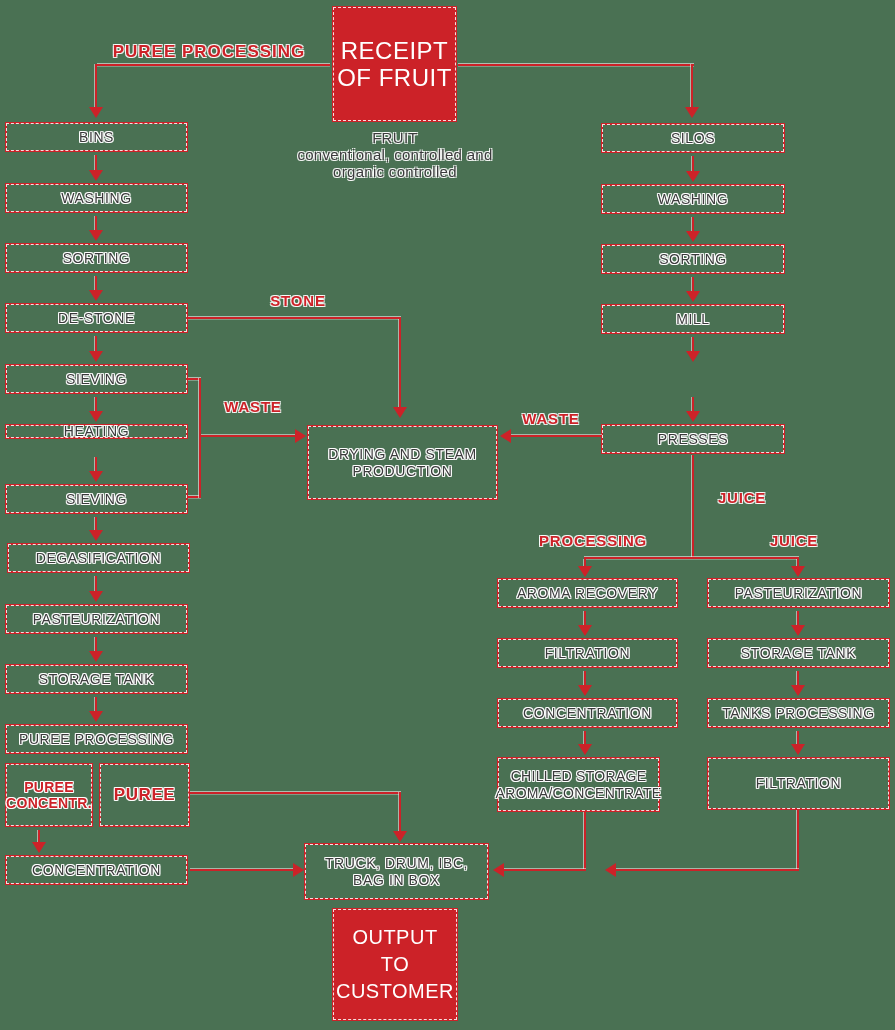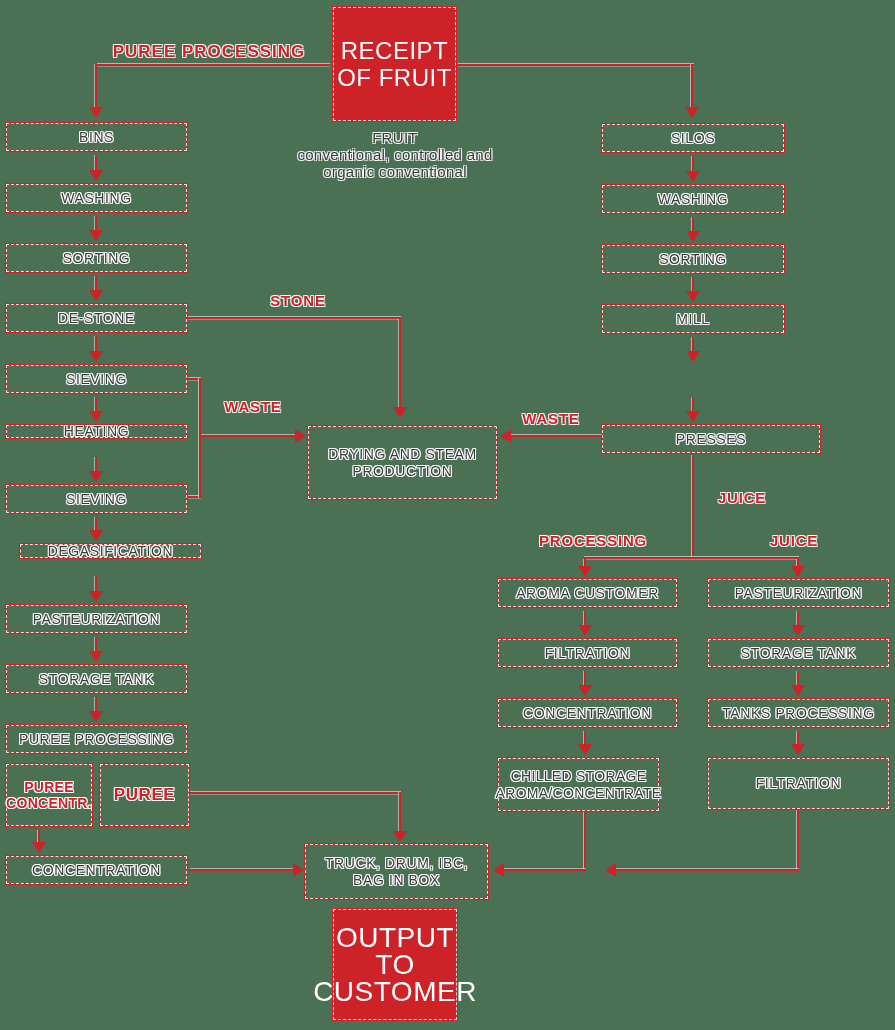--- a/index.html
+++ b/index.html
@@ -72,31 +72,31 @@
   <div class="rlabel title" style="left:108px;top:42px;width:202px">PUREE PROCESSING</div>
 
   <div class="hline" style="left:97px;top:64px;width:233px"></div>
   <div class="av" style="left:89px;top:64px;height:54px"></div>
   <div class="hline" style="left:458px;top:64px;width:236px"></div>
   <div class="av" style="left:685px;top:64px;height:54px"></div>
 
   <div class="caption" style="left:262px;top:129px;width:266px">
     <span>FRUIT</span>
     <span>conventional, controlled and</span>
-    <span>organic conventional</span>
+    <span>organic controlled</span>
   </div>
 
   <div class="box" style="left:5px;top:122px;width:183px;height:30px">BINS</div>
   <div class="box" style="left:5px;top:183px;width:183px;height:30px">WASHING</div>
   <div class="box" style="left:5px;top:243px;width:183px;height:30px">SORTING</div>
   <div class="box" style="left:5px;top:303px;width:183px;height:30px">DE-STONE</div>
   <div class="box" style="left:5px;top:364px;width:183px;height:30px">SIEVING</div>
   <div class="box" style="left:5px;top:424px;width:183px;height:15px">HEATING</div>
   <div class="box" style="left:5px;top:484px;width:183px;height:30px">SIEVING</div>
-  <div class="box" style="left:19px;top:543px;width:183px;height:16px">DEGASIFICATION</div>
+  <div class="box" style="left:7px;top:543px;width:183px;height:30px">DEGASIFICATION</div>
   <div class="box" style="left:5px;top:604px;width:183px;height:30px">PASTEURIZATION</div>
   <div class="box" style="left:5px;top:664px;width:183px;height:30px">STORAGE TANK</div>
   <div class="box" style="left:5px;top:724px;width:183px;height:30px">PUREE PROCESSING</div>
 
   <div class="box redtext small" style="left:5px;top:763px;width:88px;height:64px">
     <span>PUREE</span>
     <span>CONCENTR.</span>
   </div>
   <div class="box redtext" style="left:99px;top:763px;width:91px;height:64px;font-size:17px">PUREE</div>
   <div class="box" style="left:5px;top:855px;width:183px;height:30px">CONCENTRATION</div>
@@ -110,21 +110,21 @@
   <div class="av" style="left:89px;top:517px;height:24px"></div>
   <div class="av" style="left:89px;top:576px;height:26px"></div>
   <div class="av" style="left:89px;top:637px;height:25px"></div>
   <div class="av" style="left:89px;top:697px;height:25px"></div>
   <div class="av" style="left:32px;top:830px;height:23px"></div>
 
   <div class="box" style="left:601px;top:123px;width:184px;height:30px">SILOS</div>
   <div class="box" style="left:601px;top:184px;width:184px;height:30px">WASHING</div>
   <div class="box" style="left:601px;top:244px;width:184px;height:30px">SORTING</div>
   <div class="box" style="left:601px;top:304px;width:184px;height:30px">MILL</div>
-  <div class="box" style="left:601px;top:424px;width:220px;height:30px">PRESSES</div>
+  <div class="box" style="left:601px;top:424px;width:184px;height:30px">PRESSES</div>
 
   <div class="av" style="left:686px;top:156px;height:26px"></div>
   <div class="av" style="left:686px;top:217px;height:25px"></div>
   <div class="av" style="left:686px;top:277px;height:25px"></div>
   <div class="av" style="left:686px;top:337px;height:25px"></div>
   <div class="av" style="left:686px;top:397px;height:25px"></div>
 
   <div class="box" style="left:307px;top:425px;width:191px;height:75px">
     <span>DRYING AND STEAM</span>
     <span>PRODUCTION</span>
@@ -144,21 +144,21 @@
   <div class="rlabel" style="left:501px;top:410px;width:100px">WASTE</div>
 
   <div class="vline" style="left:692px;top:455px;height:103px"></div>
   <div class="rlabel" style="left:701px;top:489px;width:82px">JUICE</div>
   <div class="hline" style="left:584px;top:557px;width:215px"></div>
   <div class="av" style="left:578px;top:559px;height:18px"></div>
   <div class="av" style="left:791px;top:559px;height:18px"></div>
   <div class="rlabel" style="left:523px;top:532px;width:140px">PROCESSING</div>
   <div class="rlabel" style="left:748px;top:532px;width:92px">JUICE</div>
 
-  <div class="box" style="left:497px;top:578px;width:181px;height:30px">AROMA CUSTOMER</div>
+  <div class="box" style="left:497px;top:578px;width:181px;height:30px">AROMA RECOVERY</div>
   <div class="box" style="left:497px;top:638px;width:181px;height:30px">FILTRATION</div>
   <div class="box" style="left:497px;top:698px;width:181px;height:30px">CONCENTRATION</div>
   <div class="box small" style="left:497px;top:757px;width:163px;height:55px">
     <span>CHILLED STORAGE</span>
     <span>AROMA/CONCENTRATE</span>
   </div>
   <div class="av" style="left:578px;top:611px;height:25px"></div>
   <div class="av" style="left:578px;top:671px;height:25px"></div>
   <div class="av" style="left:578px;top:731px;height:24px"></div>
 
@@ -179,19 +179,19 @@
   </div>
 
   <div class="ar" style="left:190px;top:863px;width:114px"></div>
 
   <div class="vline" style="left:584px;top:812px;height:57px"></div>
   <div class="al" style="left:493px;top:863px;width:93px"></div>
 
   <div class="vline" style="left:797px;top:810px;height:59px"></div>
   <div class="al" style="left:605px;top:863px;width:194px"></div>
 
-  <div class="box redfill" style="left:332px;top:908px;width:126px;height:113px;font-size:28px;line-height:27px">
+  <div class="box redfill" style="left:332px;top:908px;width:126px;height:113px;font-size:20px;line-height:27px">
     <span>OUTPUT</span>
     <span>TO</span>
     <span>CUSTOMER</span>
   </div>
 
 </div>
 
 </body></html>

